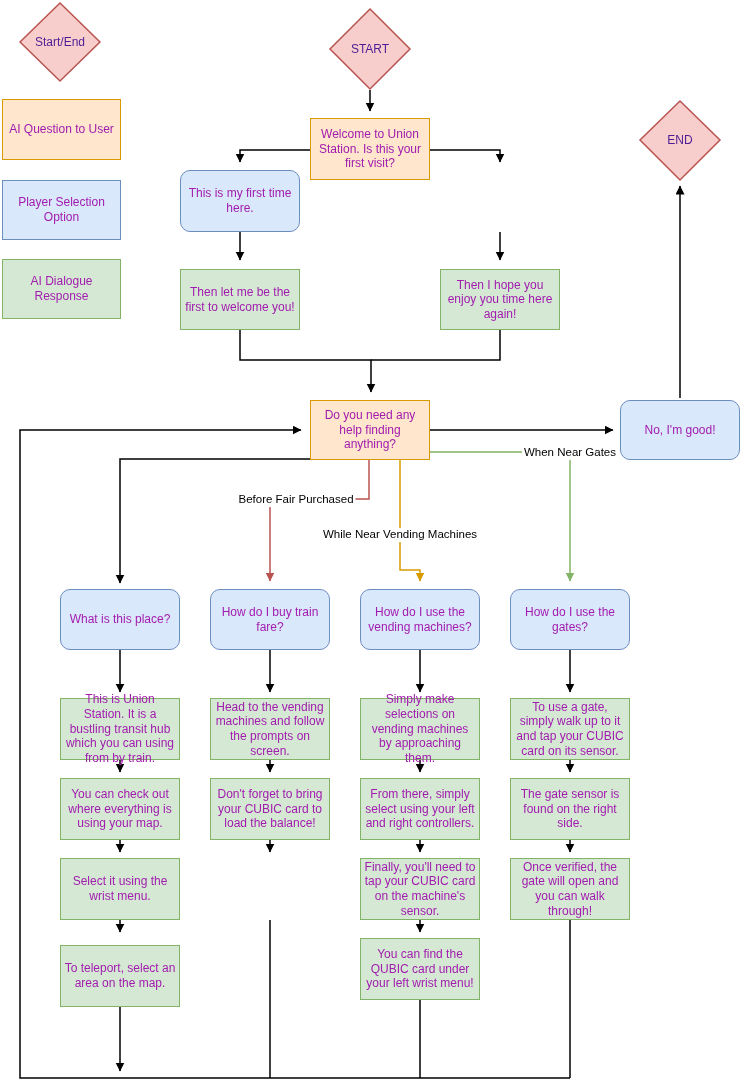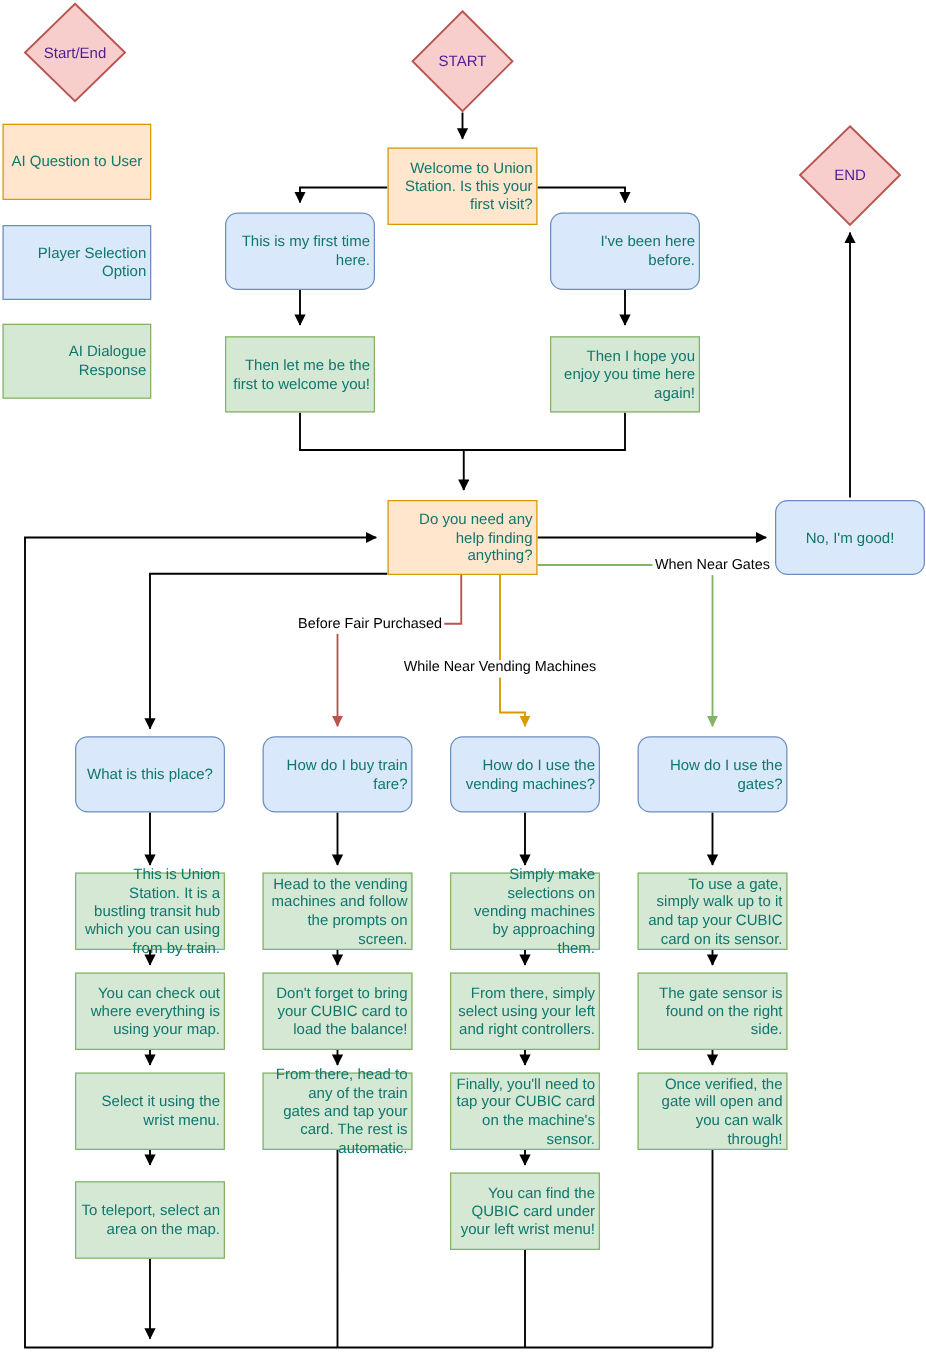--- a/index.html
+++ b/index.html
@@ -4,22 +4,22 @@
 <style>
   html,body { margin:0; padding:0; background:#ffffff; }
   #canvas {
     position:relative; width:741px; height:1090px; overflow:hidden;
     background:#ffffff; font-family:"Liberation Sans", sans-serif;
   }
   #edges { position:absolute; left:0; top:0; width:741px; height:1090px; }
   .node {
     position:absolute; box-sizing:border-box;
     display:flex; align-items:center; justify-content:center;
-    text-align:right; font:12px/1.22 "Liberation Sans", sans-serif;
-    color:#0f766e; padding:1px 3px;
+    text-align:center; font:12px/1.22 "Liberation Sans", sans-serif;
+    color:#a21caf; padding:1px 3px;
   }
   .orange { background:#ffe6cc; border:1px solid #d79b00; }
   .blue   { background:#dae8fc; border:1px solid #6c8ebf; border-radius:10px; }
   .blue.sq{ border-radius:0; }
   .green  { background:#d5e8d4; border:1px solid #82b366; }
   .dtext  {
     position:absolute; display:flex; align-items:center; justify-content:center;
     text-align:center; font:12px/1.2 "Liberation Sans", sans-serif; color:#4c1d95;
   }
   .elabel {
@@ -93,39 +93,37 @@
   <div class="dtext" style="left:20px;top:3px;width:80px;height:78px;font-weight:500;">Start/End</div>
   <div class="node orange" style="left:2px;top:99px;width:119px;height:61px;font-weight:500;">AI Question to User</div>
   <div class="node blue sq" style="left:2px;top:180px;width:119px;height:60px;font-weight:500;">Player Selection Option</div>
   <div class="node green" style="left:2px;top:259px;width:119px;height:60px;font-weight:500;">AI Dialogue Response</div>
 
   <div class="dtext" style="left:330px;top:9px;width:80px;height:80px;">START</div>
   <div class="dtext" style="left:640px;top:101px;width:80px;height:79px;">END</div>
 
   <div class="node orange" style="left:310px;top:118px;width:120px;height:62px;">Welcome to Union Station. Is this your first visit?</div>
   <div class="node blue" style="left:180px;top:170px;width:120px;height:62px;">This is my first time here.</div>
-  <div class="node blue" style="left:440px;top:170px;width:120px;height:62px;">I've been here before.</div>
   <div class="node green" style="left:180px;top:269px;width:120px;height:61px;">Then let me be the first to welcome you!</div>
   <div class="node green" style="left:440px;top:269px;width:120px;height:61px;">Then I hope you enjoy you time here again!</div>
   <div class="node orange" style="left:310px;top:400px;width:120px;height:60px;">Do you need any help finding anything?</div>
   <div class="node blue" style="left:60px;top:589px;width:120px;height:61px;">What is this place?</div>
 
   <div class="node blue" style="left:620px;top:400px;width:120px;height:60px;">No, I'm good!</div>
   <div class="node blue" style="left:210px;top:589px;width:120px;height:61px;">How do I buy train fare?</div>
   <div class="node blue" style="left:360px;top:589px;width:120px;height:61px;">How do I use the vending machines?</div>
   <div class="node blue" style="left:510px;top:589px;width:120px;height:61px;">How do I use the gates?</div>
 
   <div class="node green" style="left:60px;top:698px;width:120px;height:62px;">This is Union Station. It is a bustling transit hub which you can using from by train.</div>
   <div class="node green" style="left:60px;top:778px;width:120px;height:62px;">You can check out where everything is using your map.</div>
   <div class="node green" style="left:60px;top:858px;width:120px;height:62px;">Select it using the wrist menu.</div>
   <div class="node green" style="left:60px;top:945px;width:120px;height:62px;">To teleport, select an area on the map.</div>
 
   <div class="node green" style="left:210px;top:698px;width:120px;height:62px;">Head to the vending machines and follow the prompts on screen.</div>
   <div class="node green" style="left:210px;top:778px;width:120px;height:62px;">Don't forget to bring your CUBIC card to load the balance!</div>
-  <div class="node green" style="left:210px;top:858px;width:120px;height:62px;">From there, head to any of the train gates and tap your card. The rest is automatic.</div>
 
   <div class="node green" style="left:360px;top:698px;width:120px;height:62px;">Simply make selections on vending machines by approaching them.</div>
   <div class="node green" style="left:360px;top:778px;width:120px;height:62px;">From there, simply select using your left and right controllers.</div>
   <div class="node green" style="left:360px;top:858px;width:120px;height:62px;">Finally, you'll need to tap your CUBIC card on the machine's sensor.</div>
   <div class="node green" style="left:360px;top:938px;width:120px;height:62px;">You can find the QUBIC card under your left wrist menu!</div>
 
   <div class="node green" style="left:510px;top:698px;width:120px;height:62px;">To use a gate, simply walk up to it and tap your CUBIC card on its sensor.</div>
   <div class="node green" style="left:510px;top:778px;width:120px;height:62px;">The gate sensor is found on the right side.</div>
   <div class="node green" style="left:510px;top:858px;width:120px;height:62px;">Once verified, the gate will open and you can walk through!</div>
 

